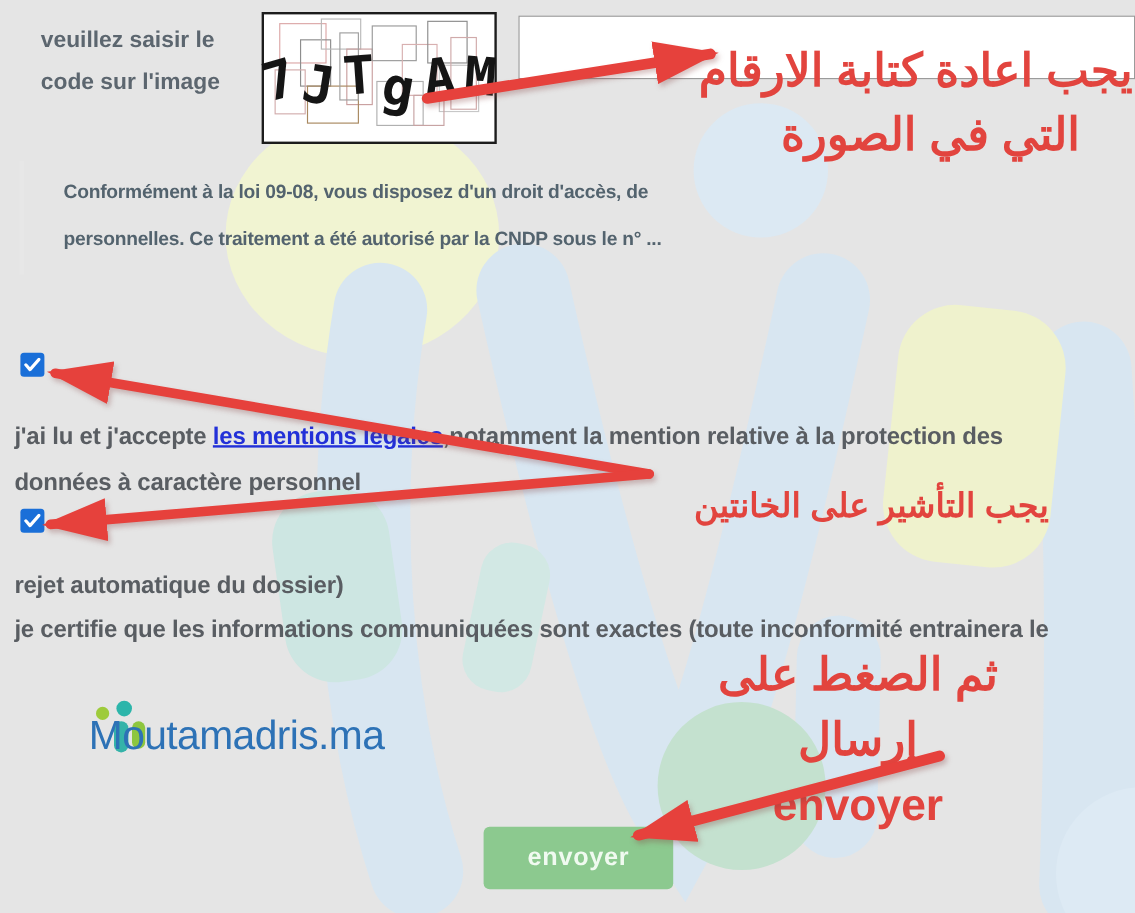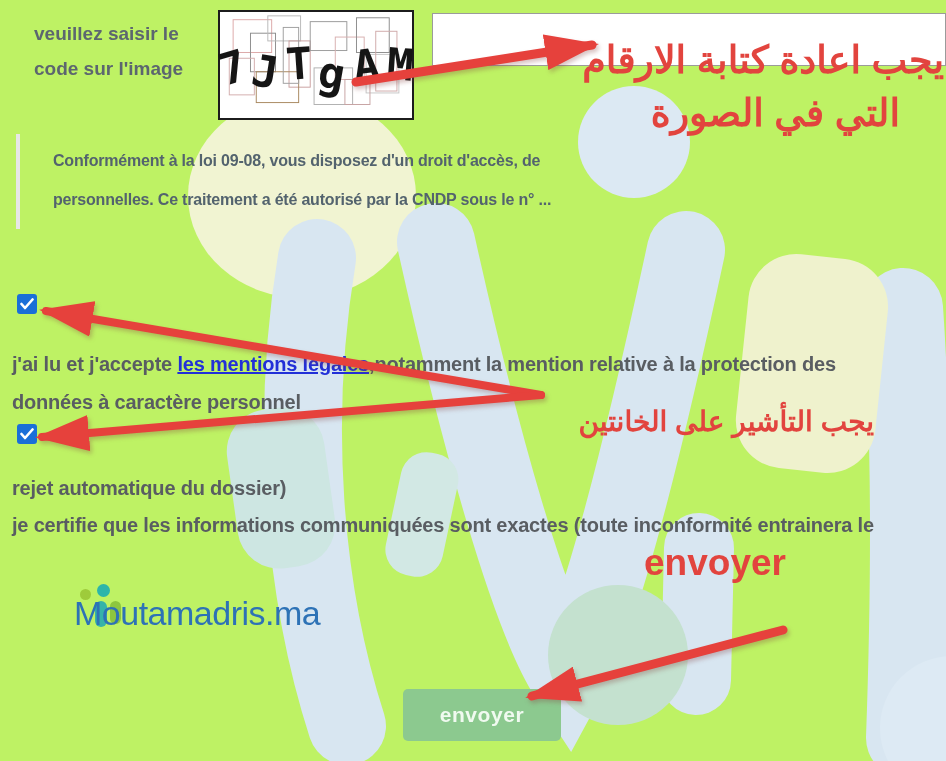--- a/index.html
+++ b/index.html
@@ -1,18 +1,18 @@
 <!DOCTYPE html>
 <html><head>
 <meta charset="utf-8">
 <style>
   html,body{margin:0;padding:0;background:#fff;}
   .stage{
     position:relative;width:946px;height:761px;overflow:hidden;
-    background:#bef264;font-family:"Liberation Sans",sans-serif;
+    background:#e5e5e5;font-family:"Liberation Sans",sans-serif;
   }
   .abs{position:absolute;}
 
   
   .watermark{position:absolute;inset:0;z-index:0;pointer-events:none;}
 
   
   .captcha-label{
     left:34px;top:16px;width:160px;
     font-size:19px;line-height:35px;font-weight:700;color:#5c666f;z-index:2;
@@ -176,20 +176,21 @@
 
   <div class="abs logo">
     <span class="logo-dot-green"></span>
     <span class="logo-dot-teal"></span>
     <span class="logo-cap-teal"></span>
     <span class="logo-cap-green"></span>
     <span class="logo-text">Moutamadris.ma</span>
   </div>
 
   <div class="abs annot annot-bottom">
+    <div class="l1">ثم الصغط على إرسال</div>
     <div class="l2">envoyer</div>
   </div>
 
   <button class="abs submit-btn">envoyer</button>
 
   <svg class="arrows" viewBox="0 0 946 761" width="946" height="761">
     <defs>
       <marker id="ah" markerUnits="userSpaceOnUse" markerWidth="54" markerHeight="36" refX="47" refY="18" orient="auto">
         <polygon points="0,0 54,18 0,36" fill="#e6413c"></polygon>
       </marker>

